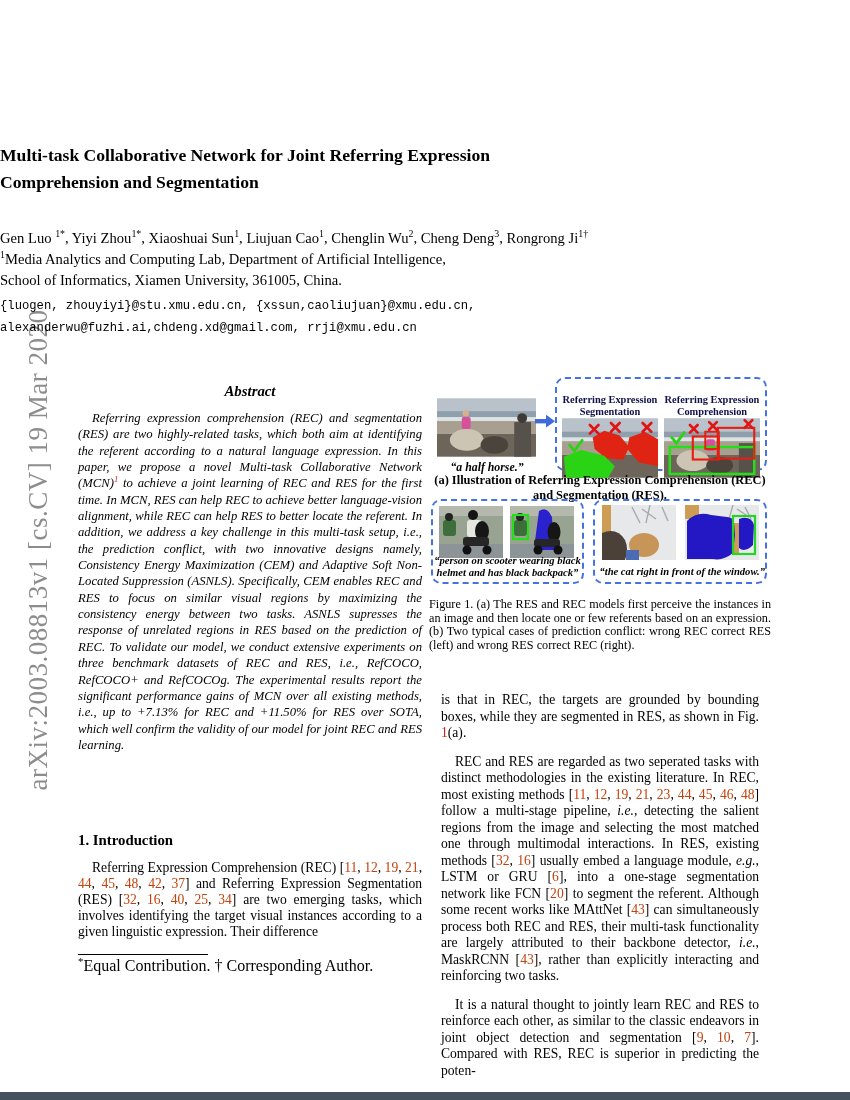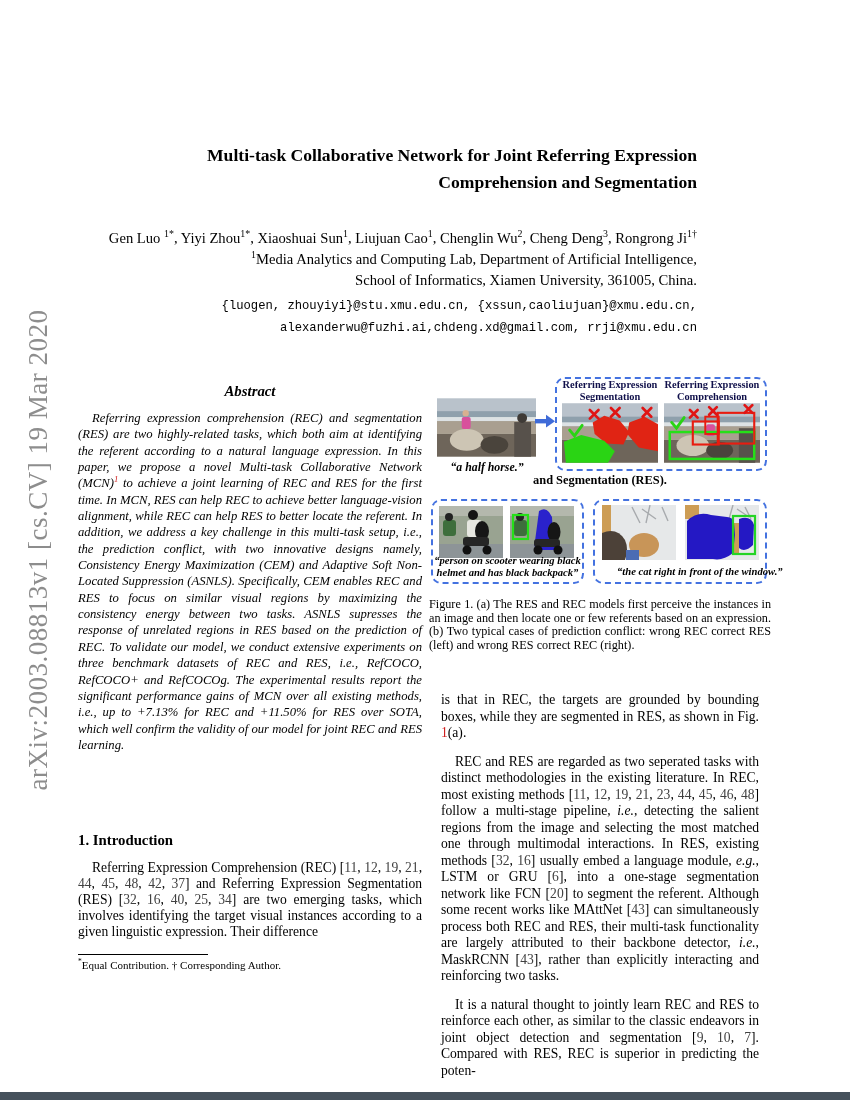--- a/index.html
+++ b/index.html
@@ -2,73 +2,73 @@
 <html><head>
 <meta charset="utf-8">
 <style>
   html,body{margin:0;padding:0;background:#ffffff;}
   .page{position:relative;width:850px;height:1100px;background:#ffffff;overflow:hidden;
         font-family:"Liberation Serif","DejaVu Serif",serif;color:#000;}
   
   .arxiv-stamp{position:absolute;left:38px;top:550px;transform:translate(-50%,-50%) rotate(-90deg);
         font-size:27px;color:#8d8d8d;white-space:nowrap;letter-spacing:.5px;}
   
-  .header{position:absolute;left:16px;top:142px;width:681px;text-align:right;}
+  .header{position:absolute;left:0;top:142px;width:681px;text-align:left;}
   .title{font-size:17.6px;font-weight:bold;line-height:27px;}
   .authors{margin-top:34px;font-size:14.6px;}
   .affils{margin-top:2px;font-size:14.6px;line-height:20.5px;}
   .emails{margin-top:6px;font-family:"Liberation Mono","DejaVu Sans Mono",monospace;
         font-size:12.2px;line-height:21.5px;}
   sup{font-size:68%;vertical-align:super;line-height:0;}
   
   .col-left{position:absolute;left:78px;top:383px;width:344px;}
   .col-right{position:absolute;left:429px;top:372px;width:342px;}
   .sec-heading{font-size:14.8px;font-weight:bold;}
   .abstract-heading{position:absolute;top:0;width:100%;text-align:center;font-style:italic;}
   .abstract-body{position:absolute;top:27px;width:100%;font-size:12.7px;font-style:italic;
         line-height:16.35px;text-align:justify;text-indent:14px;}
   .intro-heading{position:absolute;top:449px;}
   .intro-body{position:absolute;top:477px;width:100%;font-size:13.6px;line-height:16px;
         text-align:justify;text-indent:14px;}
-  .footnotes{position:absolute;top:571px;width:100%;font-size:11px;line-height:13.8px;text-align:justify;}
+  .footnotes{position:absolute;top:571px;width:100%;font-size:16px;line-height:13.8px;text-align:justify;}
   .footnote-rule{width:130px;border-top:1px solid #000;margin:0 0 4px 0;}
   .footnotes p{margin:0;}
   .footnotes p.fn2{text-indent:8px;}
   
-  .run-cite{color:#404040;}
+  .run-cite{color:#c2410c;}
   .run-figref{color:#cf1d1d;}
   .run-supred{color:#cf1d1d;}
   .run-url{color:#ee5f9f;overflow-wrap:anywhere;}
   .run-it{font-style:italic;}
   
   .fig-area{position:absolute;top:0;left:0;width:342px;height:224px;}
   .photo{display:block;}
   .src-photo{position:absolute;left:8px;top:26px;}
   .src-cap{position:absolute;left:0;top:88px;width:116px;text-align:center;
         font-size:11.8px;font-weight:bold;font-style:italic;}
   .flow-arrow{position:absolute;left:106px;top:42px;}
   .dashed{border:2px dashed #4472e0;border-radius:10px;box-sizing:border-box;position:absolute;}
   .dashed-a{left:126px;top:5px;width:212px;height:94px;}
-  .panel{position:absolute;top:0;width:100px;text-align:center;}
+  .panel{position:absolute;top:15px;width:100px;text-align:center;}
   .panel-seg{left:3px;}
   .panel-comp{left:105px;}
   .panel-h{font-size:10.4px;font-weight:bold;line-height:11.5px;color:#10104a;}
   .panel svg{margin-top:1px;}
   .cap-a{position:absolute;top:101px;left:0;width:342px;text-align:center;font-weight:bold;
         font-size:12.4px;line-height:14.5px;}
   .dashed-bl{left:2px;top:127px;width:153px;height:85px;}
   .dashed-br{left:164px;top:127px;width:174px;height:85px;}
   .bimg1{position:absolute;left:6px;top:5px;}
   .bimg2{position:absolute;left:77px;top:5px;}
   .cimg1{position:absolute;left:7px;top:4px;}
   .cimg2{position:absolute;left:90px;top:4px;}
   .bcap{position:absolute;left:0;bottom:3px;width:100%;text-align:center;
         font-size:10.6px;font-weight:bold;font-style:italic;line-height:12.2px;}
-  .ccap{position:absolute;left:0;bottom:5px;width:100%;text-align:left;
-        font-size:10.6px;font-weight:bold;font-style:italic;margin-left:22px;}
+  .ccap{position:absolute;left:0;bottom:5px;width:100%;text-align:right;
+        font-size:10.6px;font-weight:bold;font-style:italic;}
   .cap-b{position:absolute;top:217px;left:0;width:342px;text-align:center;font-weight:bold;font-size:12.4px;}
   .fig-caption{position:absolute;top:226px;width:100%;font-size:12.2px;line-height:13.6px;text-align:justify;}
   .body-text{position:absolute;top:308px;width:100%;font-size:13.6px;line-height:16.5px;text-align:justify;}
   .body-text p{margin:12px;}
   .body-text p.ind{text-indent:14px;}
   
   .bottom-strip{position:absolute;left:0;bottom:0;width:850px;height:8px;background:#45515c;}
 </style>
 </head>
 <body>
@@ -173,20 +173,21 @@
               <path d="M27 7 l8 8 M35 7 l-8 8"></path>
               <path d="M47 4 l8 8 M55 4 l-8 8"></path>
               <path d="M84 2 l8 8 M92 2 l-8 8"></path>
             </g>
             <path d="M8 20 l5 6 l8 -11" stroke="#2ad414" stroke-width="3" fill="none" stroke-linecap="round"></path>
           </svg>
         </div>
       </div>
 
       <div class="cap-a">
+        <div>(a) Illustration of Referring Expression Comprehension (REC)</div>
         <div>and Segmentation (RES).</div>
       </div>
 
       <div class="dashed dashed-bl">
         <svg class="bimg1" width="64" height="52" viewBox="0 0 64 52">
           <rect width="64" height="52" fill="#99a391"></rect>
           <rect width="64" height="10" fill="#b4b8ad"></rect>
           <rect y="38" width="64" height="14" fill="#8d9497"></rect>
           <rect x="4" y="14" width="13" height="16" rx="3" fill="#3e6e3c"></rect>
           <circle cx="10" cy="11" r="4" fill="#222222"></circle>

